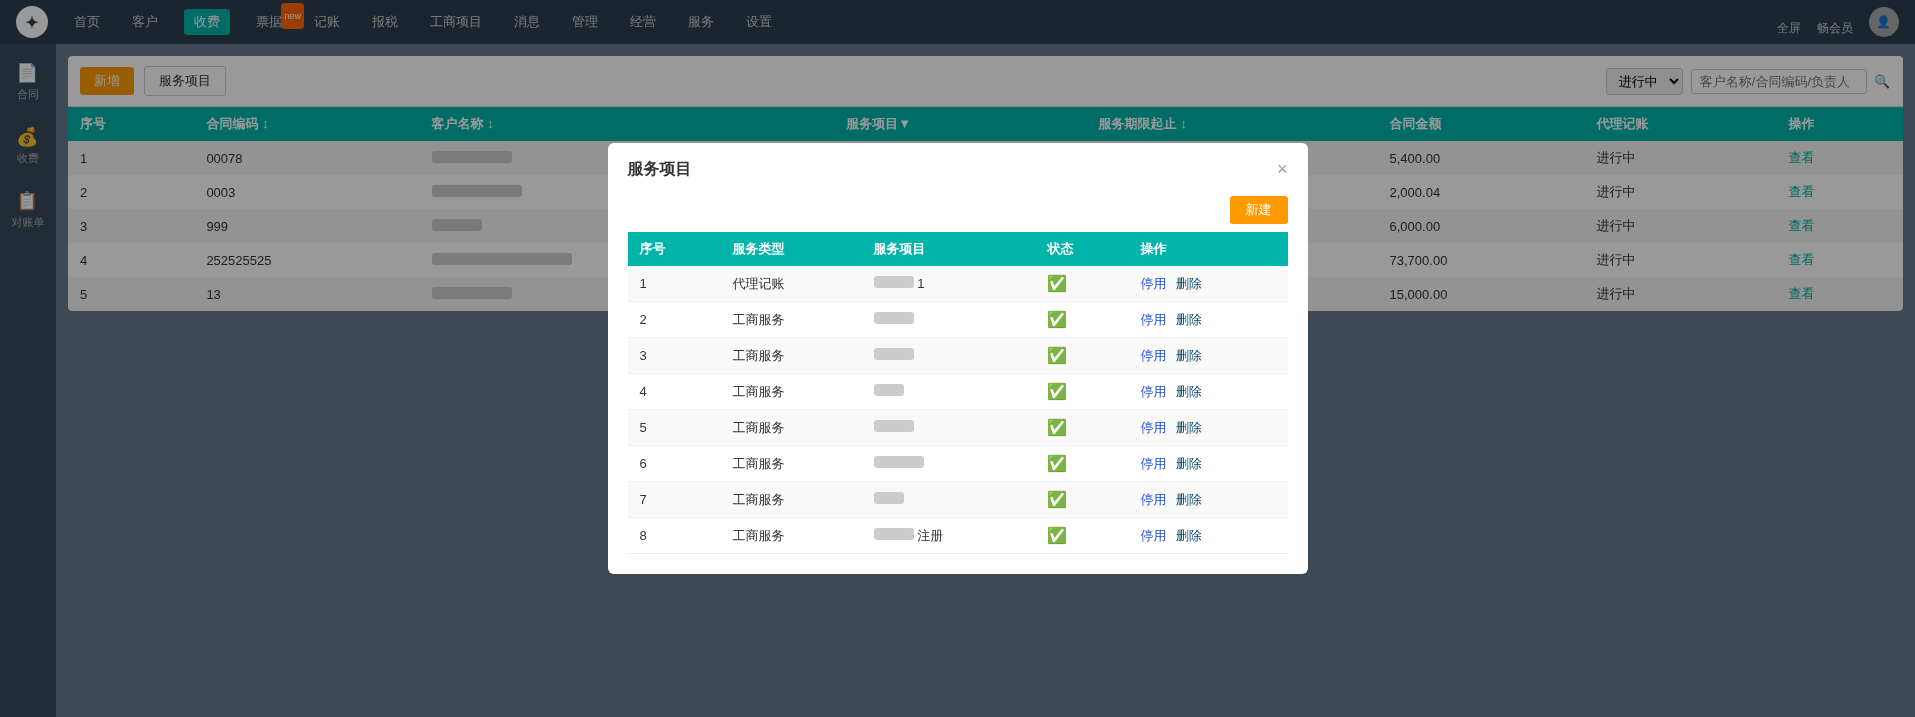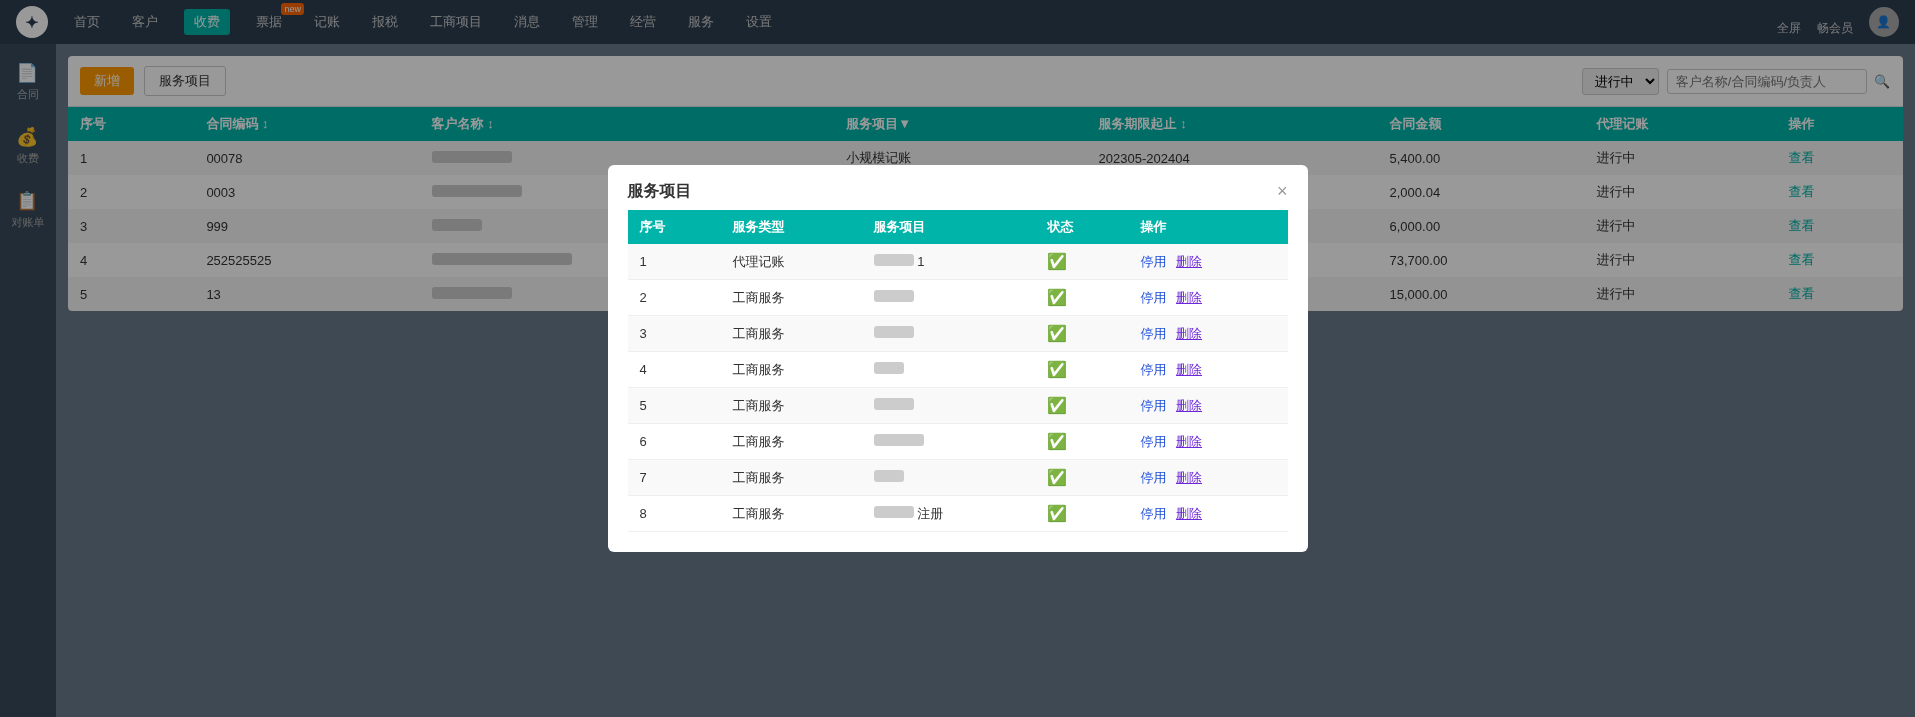--- a/index.html
+++ b/index.html
@@ -8,21 +8,21 @@
     
     .top-nav {
       display: flex; align-items: center;
       background: #2d3e50; height: 44px; padding: 0 16px; gap: 20px;
     }
     .top-nav .logo { width: 32px; height: 32px; background: #fff; border-radius: 50%; display: flex; align-items: center; justify-content: center; }
     .top-nav .logo span { color: #2d3e50; font-size: 16px; font-weight: bold; }
     .nav-item { color: #ccc; cursor: pointer; font-size: 13px; padding: 4px 6px; }
     .nav-item.active { background: #00b4aa; color: #fff; border-radius: 3px; padding: 4px 10px; }
     .nav-badge { position: relative; }
-    .nav-badge .badge { position: absolute; top: -6px; right: -16px; background: #ff6600; color: #fff; font-size: 9px; border-radius: 3px; padding: 1px 3px; }
+    .nav-badge .badge { position: absolute; top: -6px; right: -16px; background: #ff6600; color: #fff; font-size: 9px; border-radius: 3px; padding: 8px 3px; }
     .nav-right { margin-left: auto; display: flex; align-items: flex-end; gap: 16px; color: #ccc; font-size: 12px; }
     .nav-right .avatar { width: 30px; height: 30px; border-radius: 50%; background: #aaa; display: flex; align-items: center; justify-content: center; color: #fff; }
 
     
     .main-layout { display: flex; height: calc(100vh - 44px); }
 
     
     .sidebar { width: 56px; background: #3a4a5a; display: flex; flex-direction: column; align-items: center; padding-top: 8px; gap: 4px; }
     .sidebar-item { display: flex; flex-direction: column; align-items: center; padding: 10px 6px; color: #aaa; cursor: pointer; width: 100%; border-radius: 4px; gap: 3px; }
     .sidebar-item .s-icon { font-size: 18px; }
@@ -33,21 +33,21 @@
 
     
     .table-container { background: #14532d; border-radius: 4px; overflow: hidden; }
 
     
     .toolbar { display: flex; align-items: center; gap: 10px; padding: 10px 12px; background: #fff; border-bottom: 1px solid #e0e0e0; }
     .btn-new { background: #ff9900; color: #fff; border: none; padding: 5px 14px; border-radius: 3px; cursor: pointer; font-size: 13px; }
     .btn-service { background: transparent; color: #333; border: 1px solid #ccc; padding: 5px 14px; border-radius: 3px; cursor: pointer; font-size: 13px; }
     .toolbar-right { margin-left: auto; display: flex; align-items: center; gap: 8px; }
     .status-select { border: 1px solid #ccc; padding: 4px 8px; border-radius: 3px; font-size: 13px; }
-    .search-input { border: 1px solid #ccc; padding: 4px 8px; border-radius: 3px; font-size: 13px; width: 200px; }
+    .search-input { border: 1px solid #ccc; padding: 4px 8px; border-radius: 3px; font-size: 13px; width: 176px; }
 
     
     .data-table { width: 100%; border-collapse: collapse; }
     .data-table thead th { background: #00b4aa; color: #fff; padding: 8px 12px; text-align: left; font-size: 13px; }
     .data-table tbody tr:nth-child(odd) { background: #f5f5f5; }
     .data-table tbody tr:nth-child(even) { background: #fff; }
     .data-table tbody td { padding: 8px 12px; color: #333; font-size: 13px; }
     .blurred { color: transparent; background: #ccc; border-radius: 3px; display: inline-block; height: 12px; }
     .link-btn { color: #00b4aa; cursor: pointer; text-decoration: none; }
     .status-badge { color: #333; }
@@ -66,21 +66,21 @@
 
     
     .modal-table { width: 100%; border-collapse: collapse; }
     .modal-table thead th { background: #00b4aa; color: #fff; padding: 8px 12px; text-align: left; font-size: 13px; }
     .modal-table tbody tr:nth-child(odd) { background: #f9f9f9; }
     .modal-table tbody tr:nth-child(even) { background: #fff; }
     .modal-table tbody td { padding: 8px 12px; color: #333; font-size: 13px; border-bottom: 1px solid #eee; }
 
     .check-icon { color: #00b4aa; font-size: 16px; }
     .action-btn { color: #1d4ed8; cursor: pointer; margin-right: 6px; }
-    .action-delete { color: #6d28d9; cursor: pointer; text-decoration: underline; }
+    .action-delete { color: #0c4a6e; cursor: pointer; }
   </style>
 </head>
 <body>
 
 <div class="top-nav">
   <div class="logo">
     <span>✦</span>
   </div>
   <span class="nav-item">首页</span>
   <span class="nav-item">客户</span>
@@ -207,20 +207,23 @@
     </div>
   </div>
 </div>
 
 <div class="overlay">
   <div class="modal">
     <div class="modal-header">
       <span class="modal-title">服务项目</span>
       <button class="modal-close">×</button>
     </div>
+    <div class="modal-toolbar">
+      <button class="btn-new-modal">新建</button>
+    </div>
     <div class="modal-body">
       <table class="modal-table">
         <thead>
           <tr>
             <th>序号</th>
             <th>服务类型</th>
             <th>服务项目</th>
             <th>状态</th>
             <th>操作</th>
           </tr>

